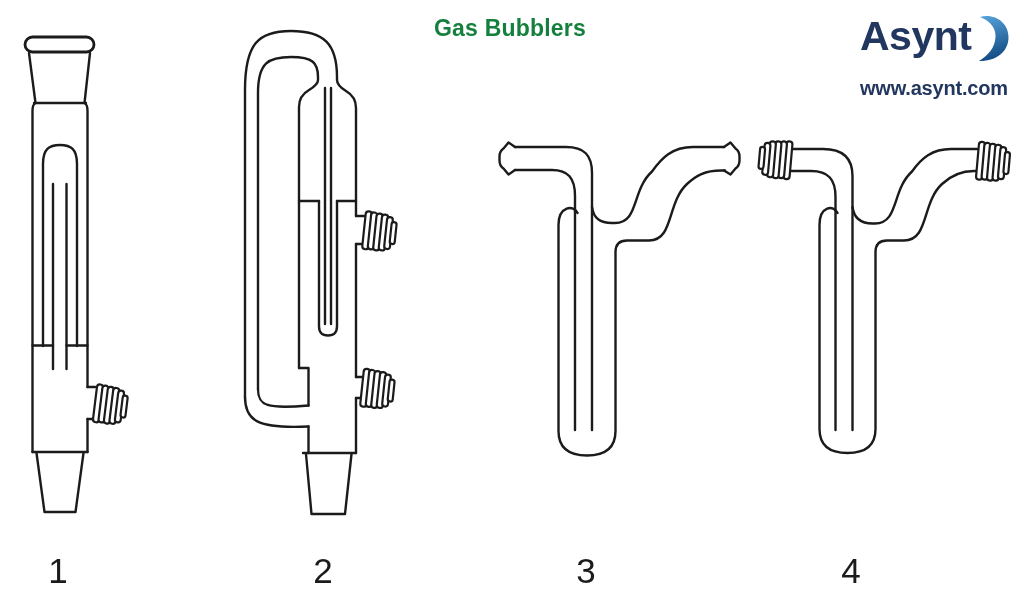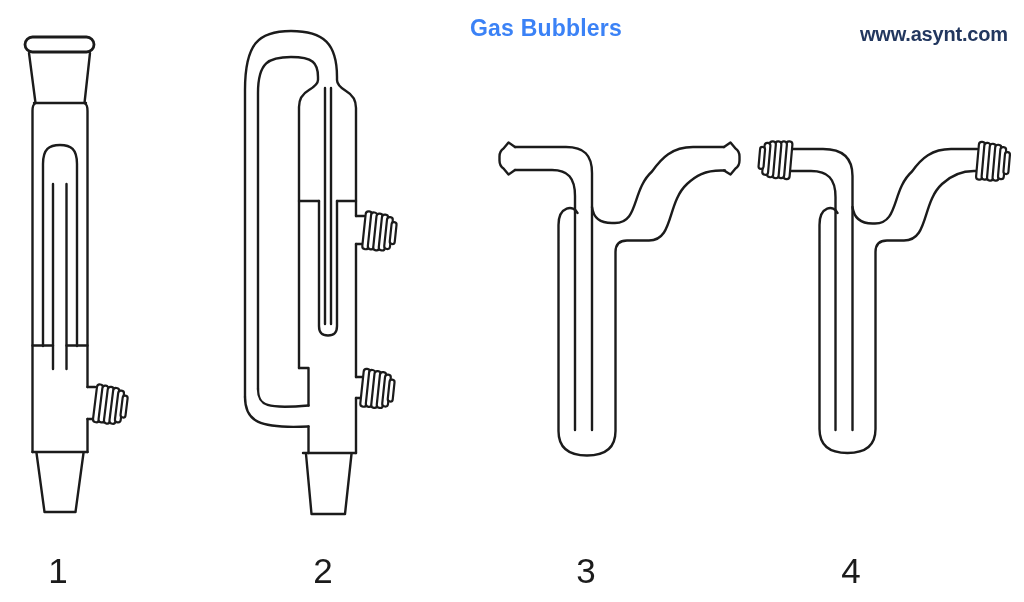--- a/index.html
+++ b/index.html
@@ -2,21 +2,21 @@
 <html><head>
 <meta charset="utf-8">
 <style>
   html,body{margin:0;padding:0;background:#ffffff;}
   .canvas{
     position:relative;width:1024px;height:602px;background:#ffffff;overflow:hidden;
     font-family:"Liberation Sans", sans-serif;
   }
   .title{
     position:absolute;left:434px;top:15px;
-    font-size:23px;font-weight:bold;color:#3b82f6;letter-spacing:0.2px;margin-left:36px;
+    font-size:23px;font-weight:bold;color:#15803d;letter-spacing:0.2px;
   }
   .logo{position:absolute;left:860px;top:12px;width:152px;}
   .logo-row{display:flex;align-items:flex-start;}
   .brand{
     font-size:41px;line-height:48px;font-weight:600;color:#22375F;letter-spacing:-0.5px;
   }
   .swoosh-svg{margin-left:2px;margin-top:2px;}
   .website{
     font-size:20px;font-weight:bold;color:#22375F;margin-top:11px;letter-spacing:-0.2px;
   }
@@ -31,20 +31,34 @@
   svg.diagram{position:absolute;left:0;top:0;}
 </style>
 </head>
 <body>
 
 <div class="canvas">
 
   <div class="title">Gas Bubblers</div>
 
   <div class="logo">
+    <div class="logo-row">
+      <span class="brand">Asynt</span>
+      <span class="swoosh-svg">
+        <svg width="38" height="48" viewBox="0 0 38 48">
+          <defs>
+            <linearGradient id="swg" x1="0.2" y1="0" x2="0.4" y2="1">
+              <stop offset="0" stop-color="#55A0D8"></stop>
+              <stop offset="1" stop-color="#134A82"></stop>
+            </linearGradient>
+          </defs>
+          <path d="M 7,3 C 22,-1 36,9 35.5,24 C 35,38 23,47.5 6,47 C 15.5,41 22,33.5 22.5,23 C 23,13 16,6.5 7,3 Z" fill="url(#swg)"></path>
+        </svg>
+      </span>
+    </div>
     <div class="website">www.asynt.com</div>
   </div>
 
   <svg class="diagram" width="1024" height="602" viewBox="0 0 1024 602">
     <defs>
 
       <g id="ribfit" stroke="#1b1b1b" stroke-width="2.2" fill="#ffffff">
         <rect x="0" y="-19" width="6.2" height="38" rx="3"></rect>
         <rect x="5.5" y="-18.5" width="6.2" height="37" rx="3"></rect>
         <rect x="11" y="-18" width="6.2" height="37" rx="3"></rect>

